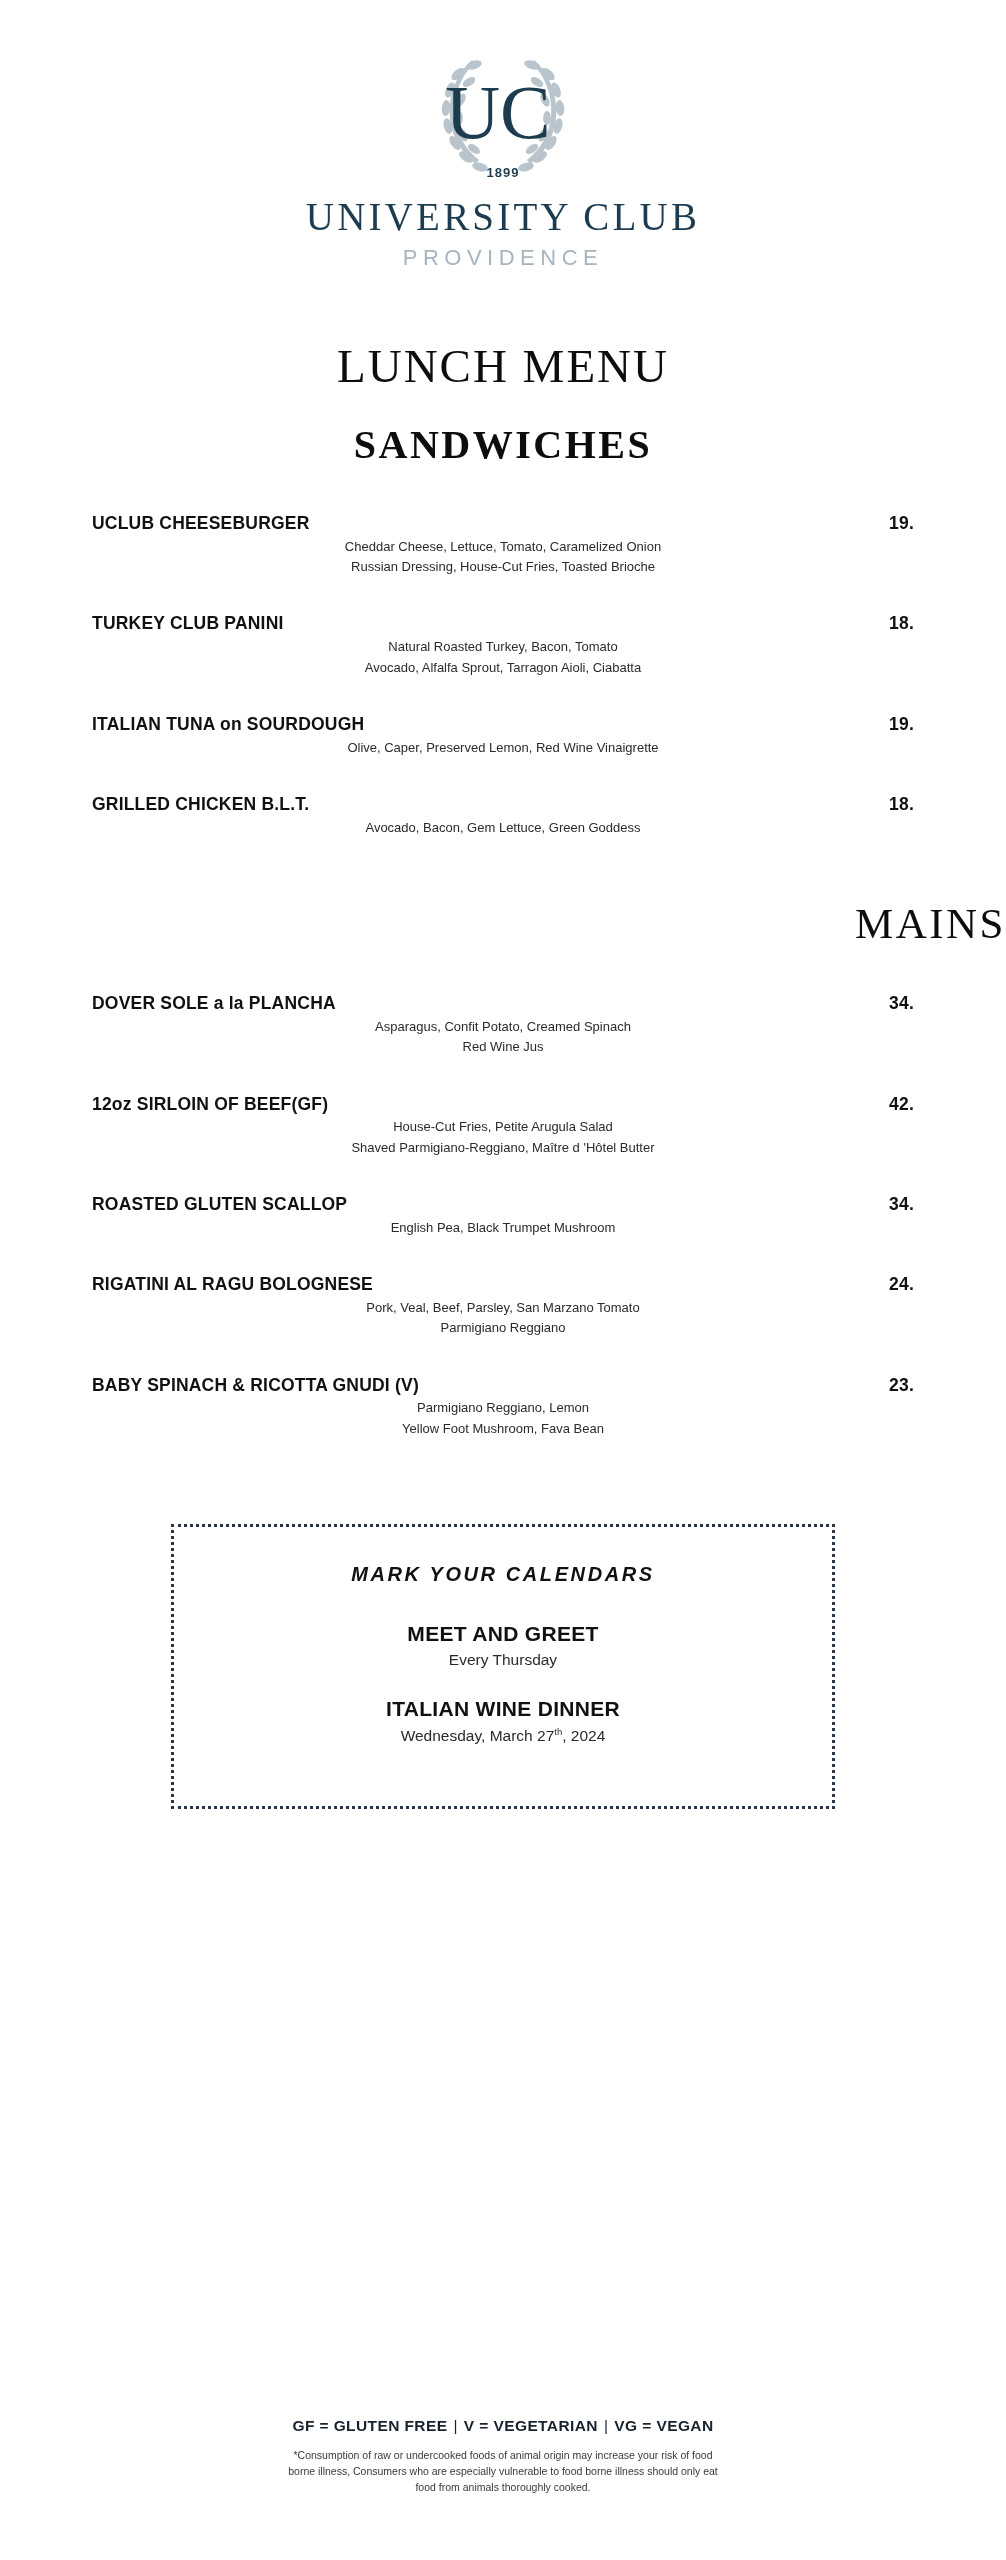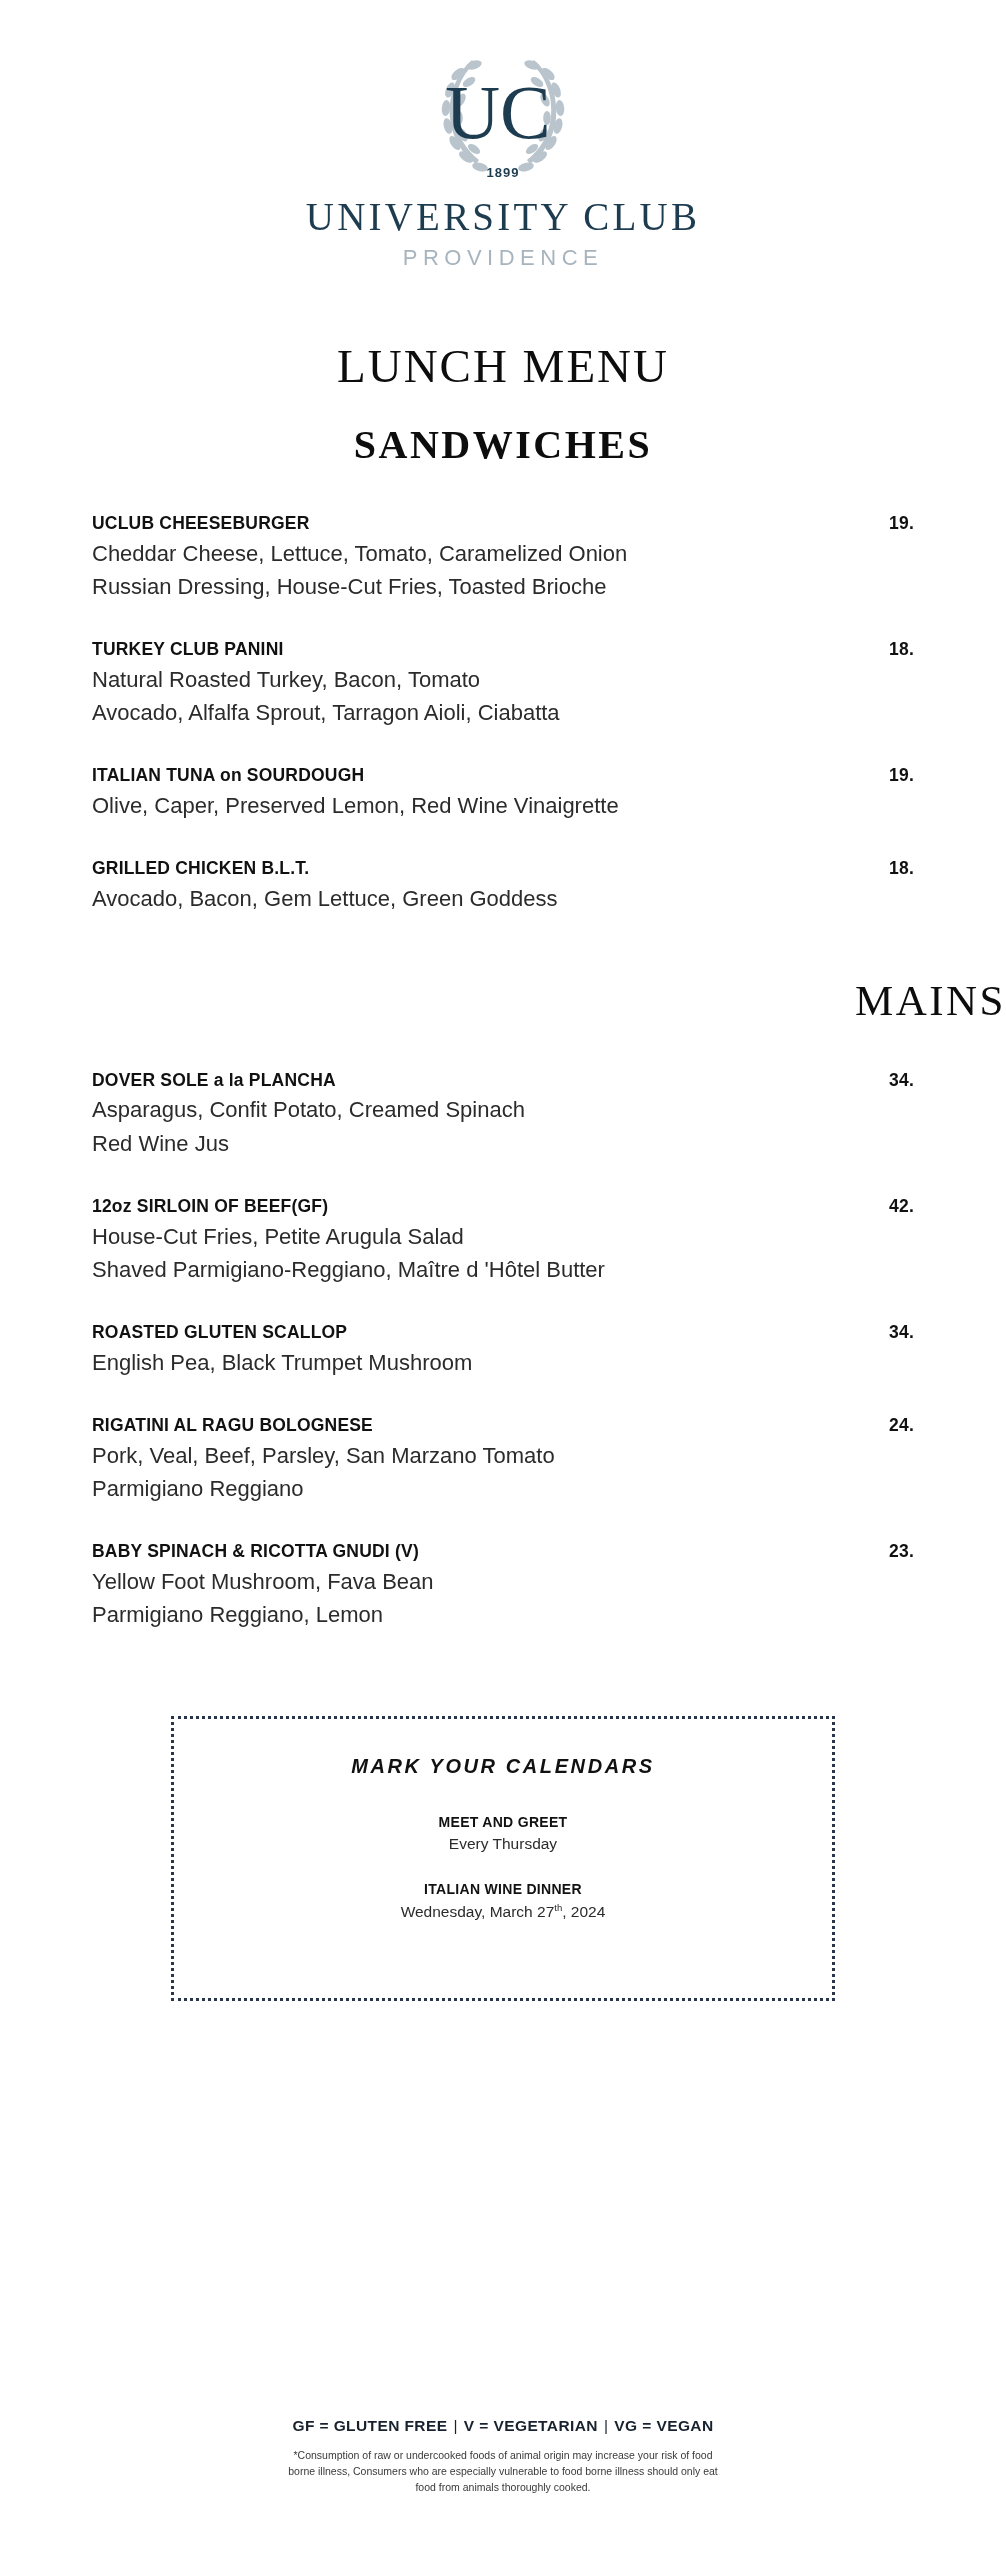--- a/index.html
+++ b/index.html
@@ -103,25 +103,26 @@
   }
   .item-price {
     font-size: 17.5px;
     font-weight: 700;
     color: #111111;
     letter-spacing: 0.2px;
     flex: 0 0 auto;
     margin-left: 20px;
   }
   .item-desc {
-    font-size: 22px;
+    font-size: 13px;
     font-weight: 400;
     color: #2b2b2b;
     line-height: 1.42;
     margin-top: 2px;
+    text-align: center;
   }
 
   
   .calendar-wrap {
     margin-top: 86px;
     display: flex;
     justify-content: center;
   }
   .calendar-box {
     width: 664px;
@@ -138,21 +139,21 @@
     font-size: 20px;
     font-weight: 700;
     font-style: italic;
     letter-spacing: 2.6px;
     color: #111111;
   }
   .event { text-align: center; }
   .event.first { margin-top: 36px; }
   .event.second { margin-top: 28px; }
   .event-name {
-    font-size: 14px;
+    font-size: 21px;
     font-weight: 700;
     letter-spacing: 0.3px;
     color: #111111;
   }
   .event-when {
     font-size: 15.5px;
     font-weight: 400;
     color: #2b2b2b;
     margin-top: 5px;
   }
@@ -325,22 +326,22 @@
       </div>
       <div class="item-desc">Pork, Veal, Beef, Parsley, San Marzano Tomato</div>
       <div class="item-desc">Parmigiano Reggiano</div>
     </div>
 
     <div class="menu-item">
       <div class="item-head">
         <span class="item-name">BABY SPINACH &amp; RICOTTA GNUDI (V)</span>
         <span class="item-price">23.</span>
       </div>
+      <div class="item-desc">Parmigiano Reggiano, Lemon</div>
       <div class="item-desc">Yellow Foot Mushroom, Fava Bean</div>
-      <div class="item-desc">Parmigiano Reggiano, Lemon</div>
     </div>
 
   </div>
 
   <div class="calendar-wrap">
     <div class="calendar-box">
       <div class="calendar-title">MARK YOUR CALENDARS</div>
 
       <div class="event first">
         <div class="event-name">MEET AND GREET</div>

